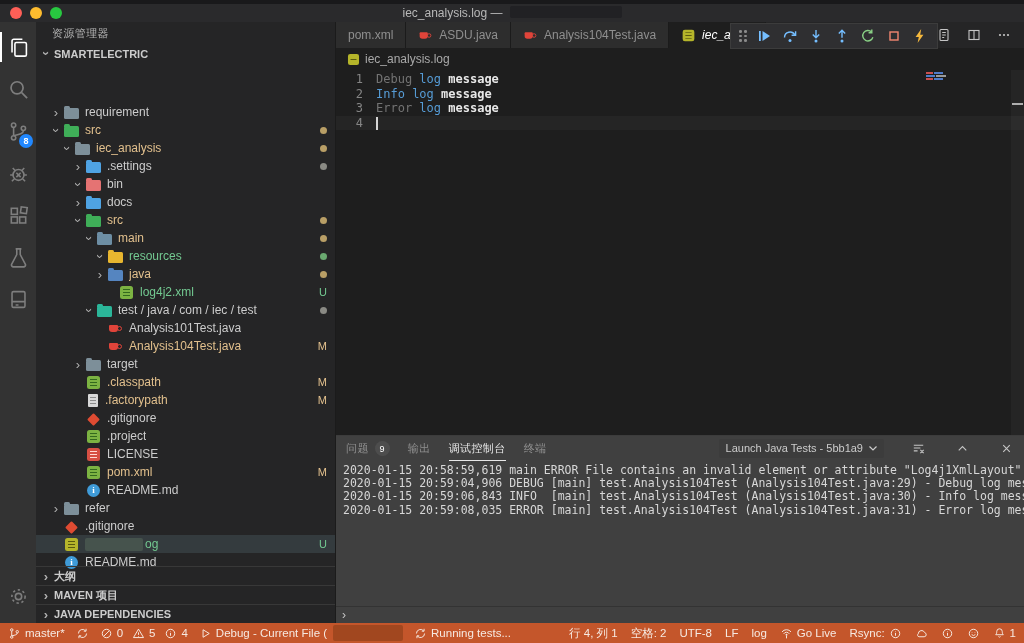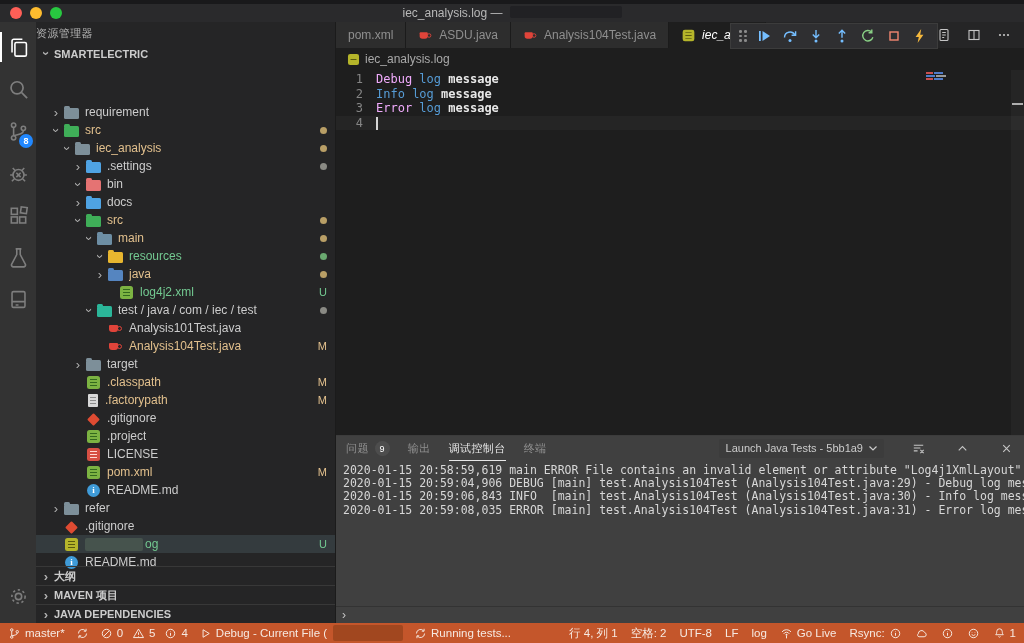--- a/index.html
+++ b/index.html
@@ -23,21 +23,21 @@
   .actbar { width:36px; background:#333333; display:flex; flex-direction:column; align-items:center; padding-top:4px; flex:none; position:relative; }
   .actbtn { width:36px; height:42px; display:flex; align-items:center; justify-content:center; color:#7e7e7e; position:relative; cursor:pointer; }
   .actbtn.active { color:#ffffff; }
   .actbtn.active::before { content:""; position:absolute; left:0; top:6px; bottom:6px; width:2px; background:#ffffff; }
   .actbtn svg { width:23px; height:23px; }
   .scm-badge { position:absolute; right:3px; bottom:4px; min-width:14px; height:14px; border-radius:50%; background:#2188ff; color:#fff; font-size:9px; display:flex; align-items:center; justify-content:center; font-weight:bold; }
   .act-gear { position:absolute; bottom:6px; left:0; }
 
   
   .sidebar { width:300px; background:#252526; flex:none; position:relative; font-size:12px; color:#cccccc; border-right:1px solid #1b1b1b; }
-  .sb-header { height:22px; display:flex; align-items:center; color:#b3b3b3; font-size:11px; letter-spacing:.4px;font-family:Liberation Mono, monospace; }
+  .sb-header { height:22px; display:flex; align-items:center; padding-left:16px; color:#b3b3b3; font-size:11px; letter-spacing:.4px;font-family:Liberation Mono, monospace; }
   .sb-sect { height:19px; display:flex; align-items:center; font-weight:bold; font-size:11px; color:#cccccc; padding-left:2px; cursor:pointer; }
   .tree { position:absolute; top:81px; left:0; right:0; }
   .row { height:18px; display:flex; align-items:center; cursor:pointer; position:relative; padding-right:8px; }
   .row.sel { background:#343b3e; }
   .chev { width:16px; flex:none; color:#b0b0b0; font-size:13px; display:flex; justify-content:center; }
   .chev.right::before { content:"›"; }
   .chev.down::before { content:"›"; display:inline-block; transform:rotate(90deg); }
   .chev.none::before { content:""; }
   .l0{padding-left:12px}.l1{padding-left:23px}.l2{padding-left:34px}.l3{padding-left:45px}.l4{padding-left:56px}.l5{padding-left:67px}
   .lbl { white-space:nowrap; overflow:hidden; }
@@ -94,21 +94,21 @@
   .grip { display:grid; grid-template-columns:3px 3px; grid-gap:2px; cursor:grab; margin:0 4px; }
   .grip i { width:2.5px; height:2.5px; background:#8b8b8b; border-radius:50%; }
 
   .breadcrumb { height:22px; display:flex; align-items:center; padding-left:10px; font-size:12px; color:#a9a9a9; background:#1e1e1e; flex:none; }
   .breadcrumb .fi { transform:scale(.85); margin-right:5px; }
 
   .code { flex:1; position:relative; font-family:"DejaVu Sans Mono","Liberation Mono",monospace; font-size:12px; line-height:14.6px; padding-top:2px; overflow:hidden; background:#1e1e1e; }
   .cline { display:flex; height:14.6px; align-items:center; }
   .lnum { width:40px; text-align:right; padding-right:13px; color:#858585; flex:none; }
   .ltext { white-space:pre; }
-  .tk-red { color:#f0abfc;margin-top:12px; } .tk-blue { color:#569cd6; } .tk-white { color:#e8e8e8; font-weight:bold; }
+  .tk-red { color:#737373;margin-top:12px; } .tk-blue { color:#569cd6; } .tk-white { color:#e8e8e8; font-weight:bold; }
   .cursor { display:inline-block; width:1.5px; height:13px; background:#d4d4d4; vertical-align:middle; animation:blink 1s steps(1) infinite; }
   @keyframes blink { 50% { opacity:0; } }
   .minimap { position:absolute; top:2px; right:76px; width:22px; }
   .mm-line { height:2px; margin-bottom:1px; display:flex; gap:1px; }
   .mm-r { background:#c94f4f; width:7px; height:2px; } .mm-b { background:#4f7bc9; width:9px; height:2px; } .mm-w { background:#9a9a9a; width:10px; height:2px; }
   .scrollcol { position:absolute; top:0; right:0; width:13px; bottom:0; background:rgba(255,255,255,0.035); }
   .scrollmark { position:absolute; top:33px; left:1px; right:1px; height:2px; background:#aeaeae; }
 
   
   .panel { height:188px; flex:none; border-top:1px solid #3c3c3c; background:#404040; display:flex; flex-direction:column; position:relative; }

